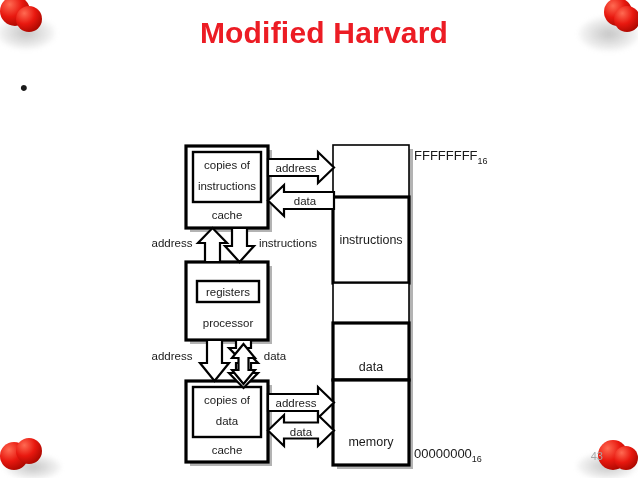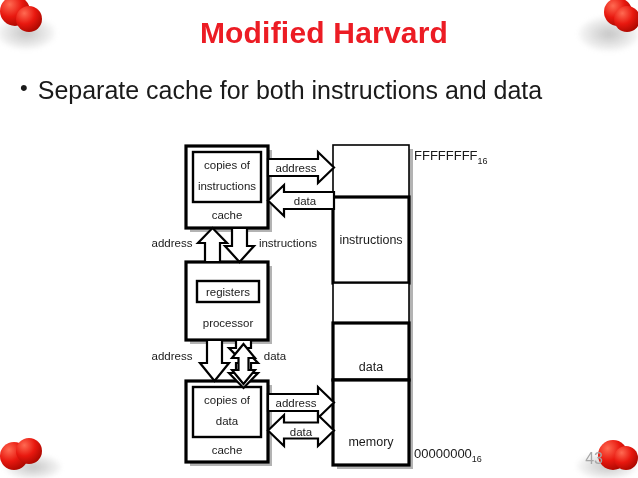--- a/index.html
+++ b/index.html
@@ -48,22 +48,22 @@
   }
   .bullet-row{
     position:absolute;left:14px;top:76px;width:600px;
     display:flex;align-items:flex-start;gap:10px;
     color:#1a1a1a;font-size:25px;
   }
   .bullet-dot{font-size:22px;line-height:1.1;padding-left:6px;}
   .bullet-text{line-height:1.15;}
 
   .page-num{
-    position:absolute;right:35px;bottom:10px;
-    font-size:16px;color:#a6a6a6;
+    position:absolute;right:35px;bottom:16px;
+    font-size:11px;color:#a6a6a6;
   }
 
   
   #diagram{position:absolute;left:0;top:0;width:638px;height:478px;}
   #diagram text{font-family:"Liberation Sans","DejaVu Sans",sans-serif;fill:#1a1a1a;}
 </style>
 </head>
 <body>
 
 <div class="slide">
@@ -86,21 +86,20 @@
   <div class="blob blob-br">
     <div class="shadow"></div>
     <div class="ball a"></div>
     <div class="ball b"></div>
   </div>
 
   <div class="title">Modified Harvard</div>
 
   <div class="bullet-row">
     <span class="bullet-dot">•</span>
-    <span class="bullet-text">Separate cache for both instructions and data</span>
   </div>
 
   <svg id="diagram" viewBox="0 0 638 478">
     <defs>
       <style>
         .sh   { fill:#b3b3b3; }
         .bx   { fill:#ffffff; stroke:#000000; }
         .thick{ stroke-width:3.2; }
         .thin { stroke-width:1.6; }
         .med  { stroke-width:2.4; }

